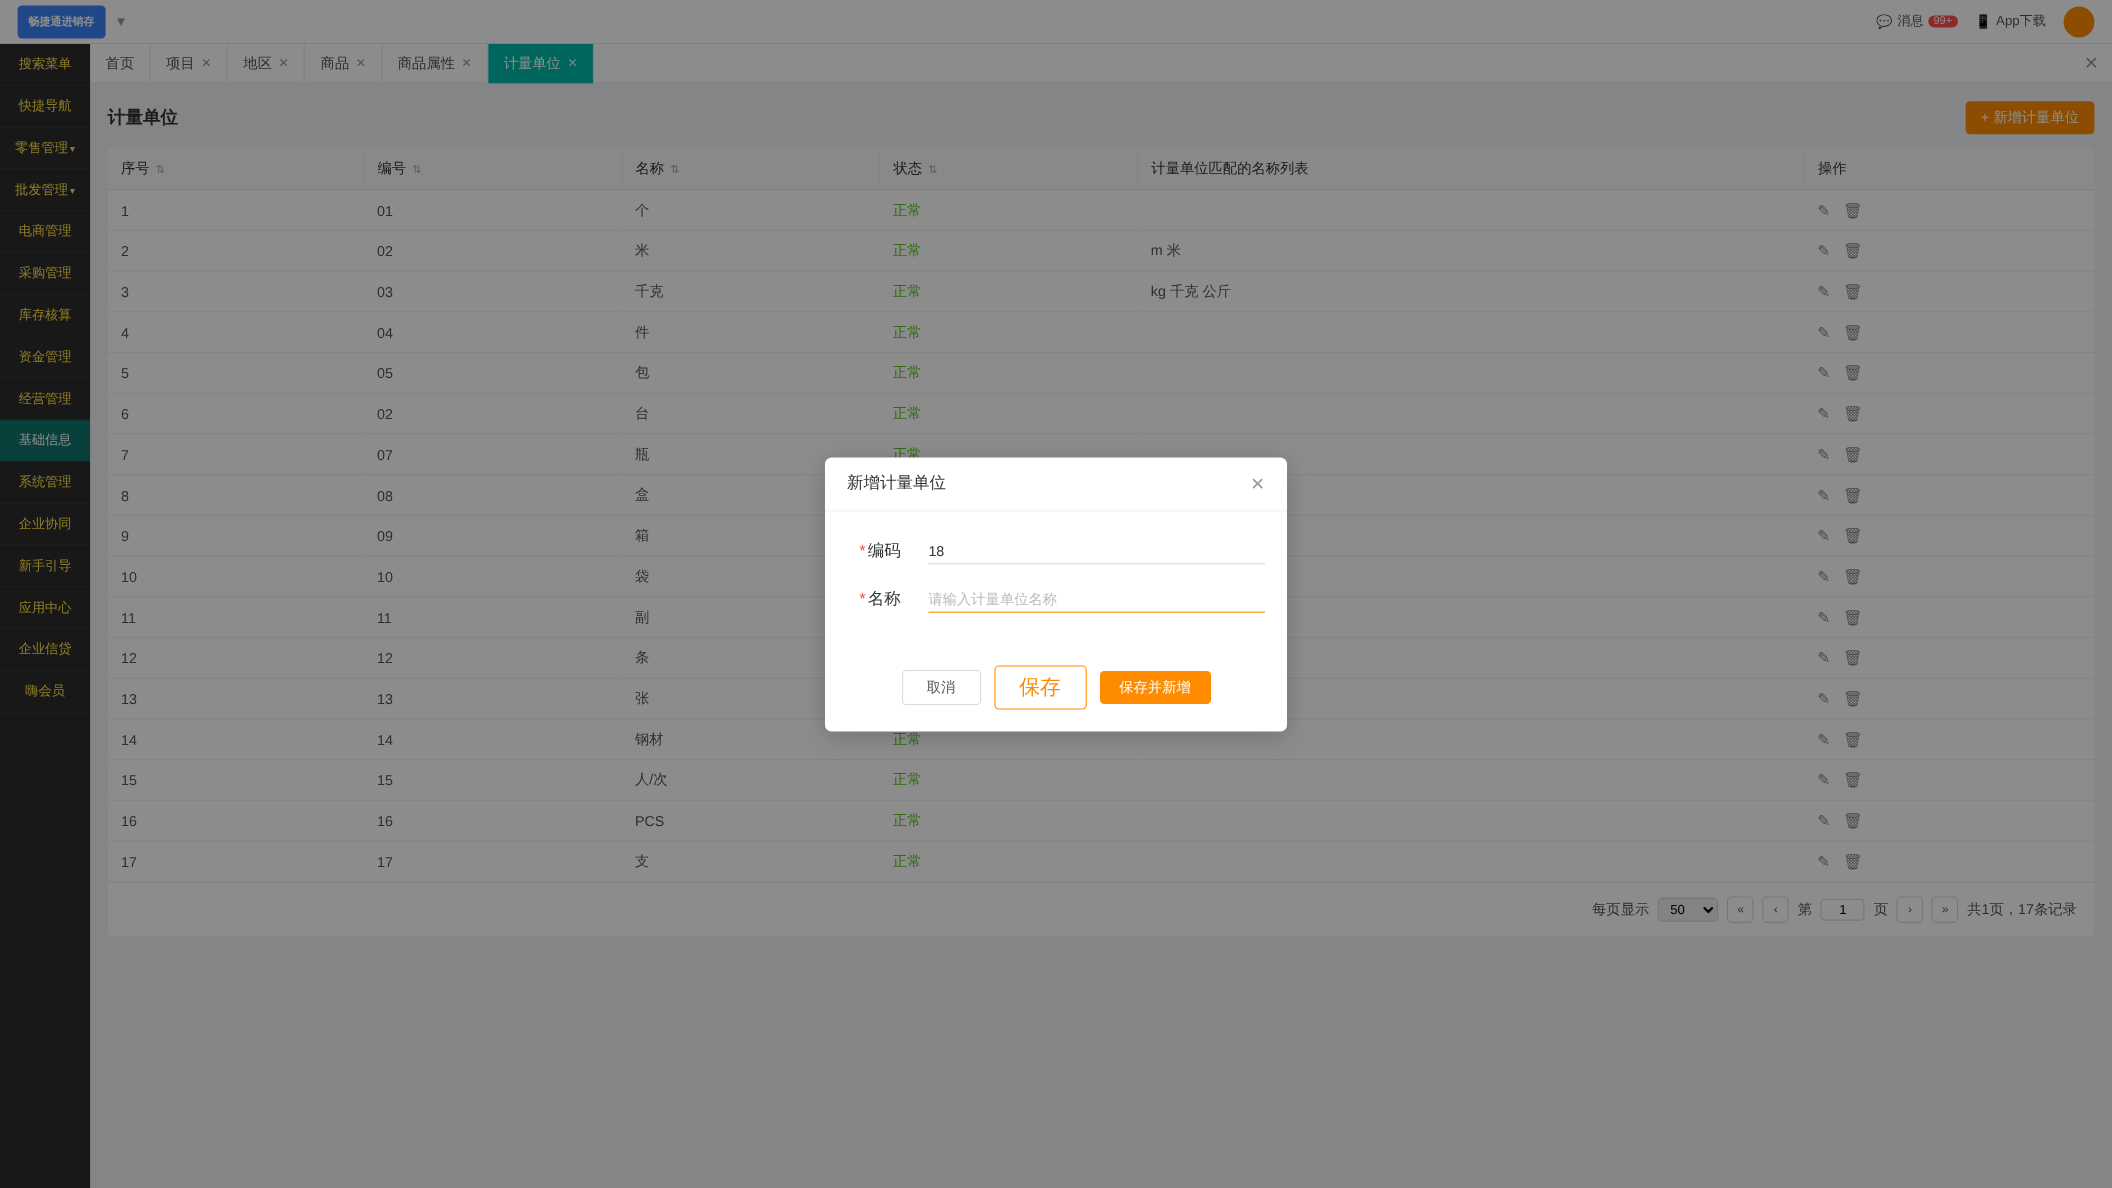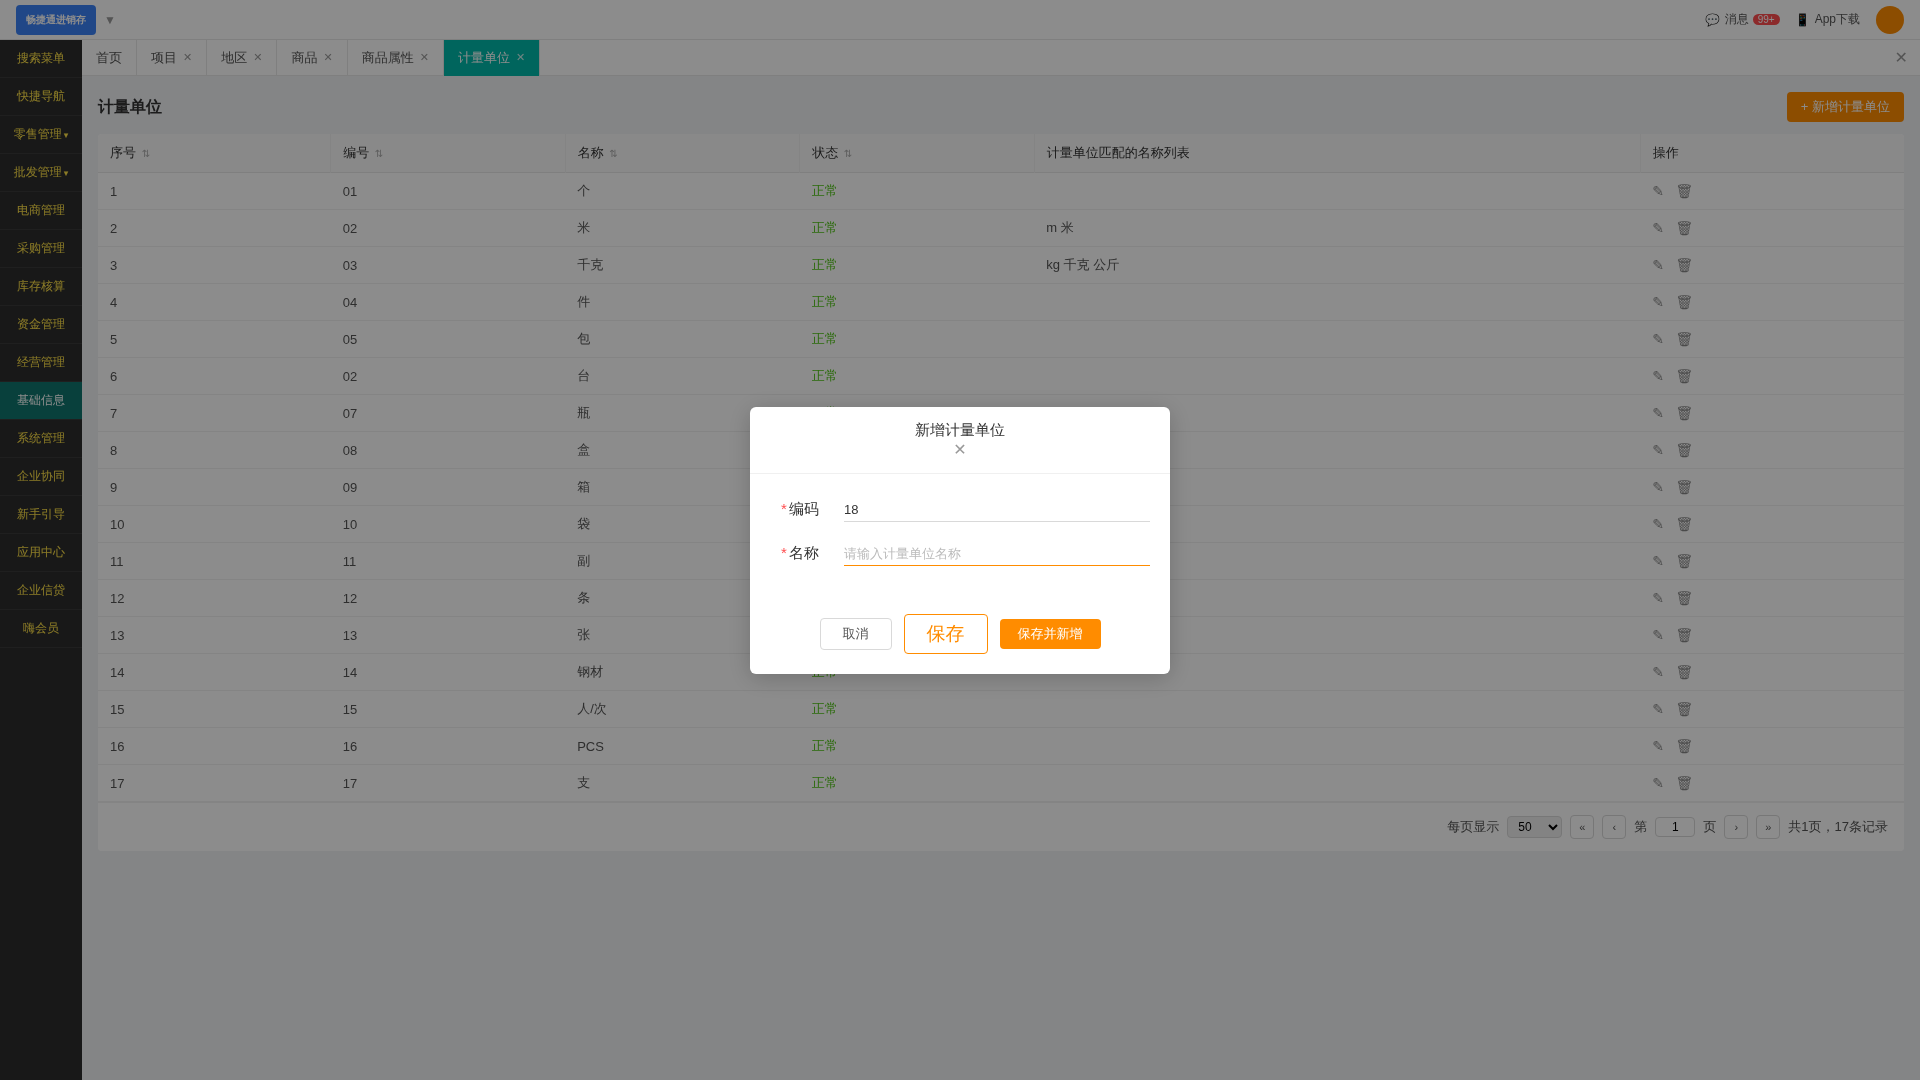--- a/index.html
+++ b/index.html
@@ -270,21 +270,20 @@
     }
     .modal-header {
       padding: 14px 20px;
       border-bottom: 1px solid #f0f0f0;
       font-size: 15px;
       font-weight: 500;
       color: #333;
       display: flex;
       align-items: center;
       justify-content: space-between;
-      flex-direction: column;
     }
     .modal-close {
       cursor: pointer;
       color: #999;
       font-size: 16px;
     }
     .modal-body {
       padding: 24px 20px 16px;
     }
     .form-row {

